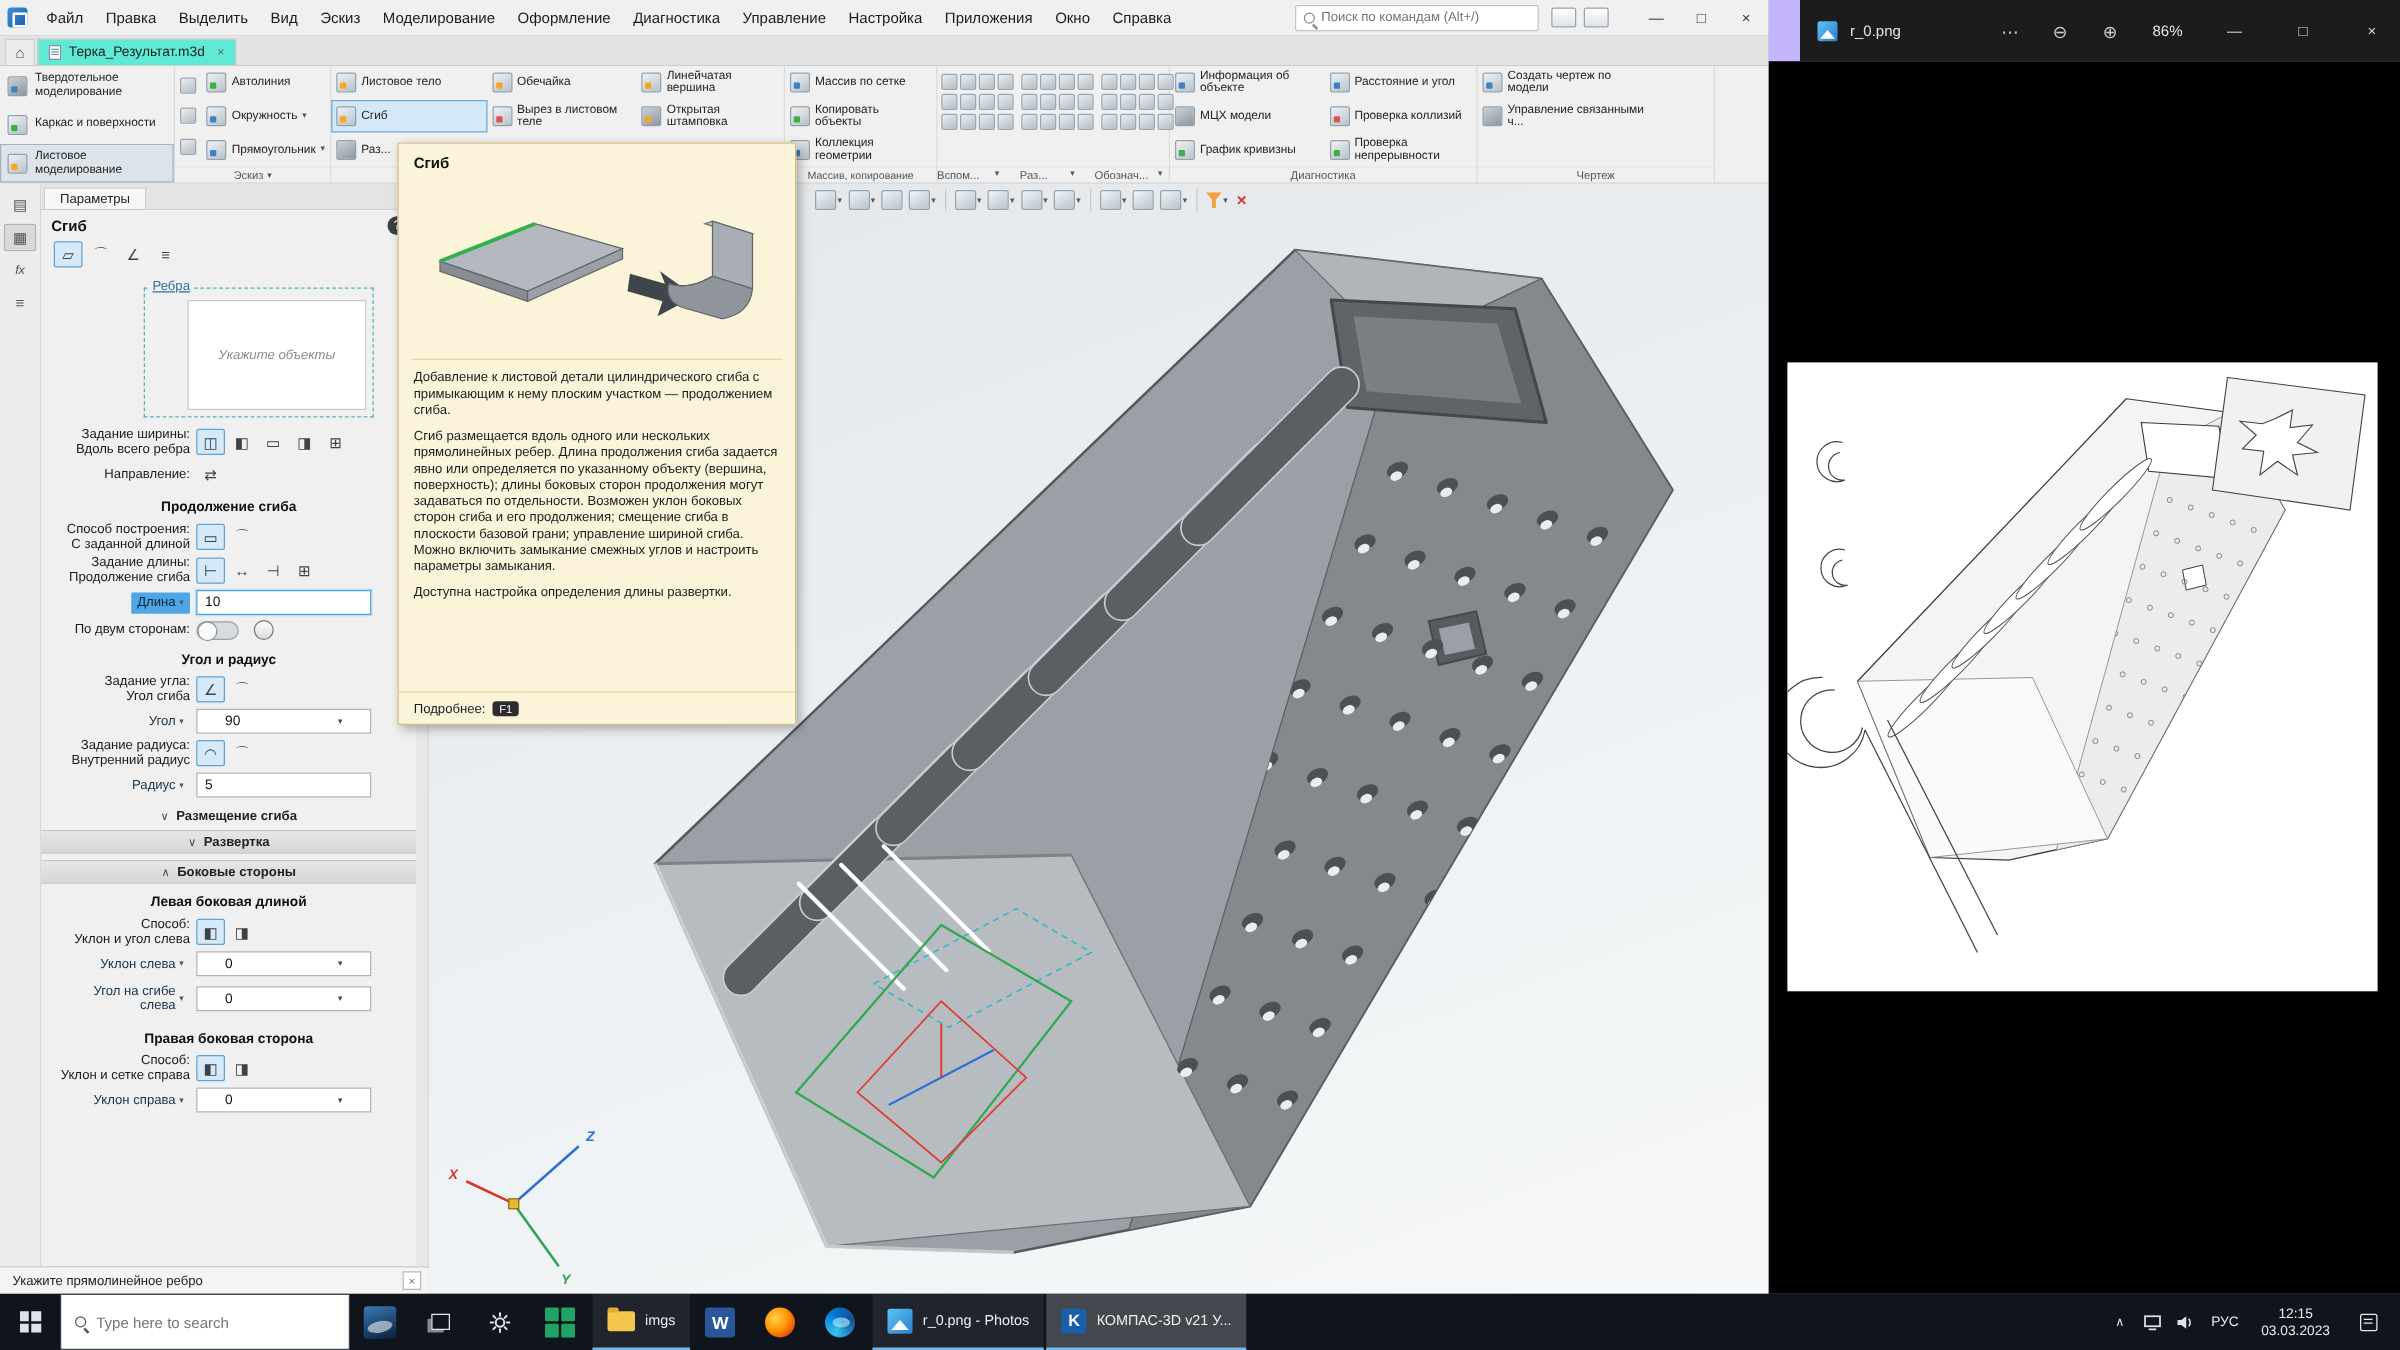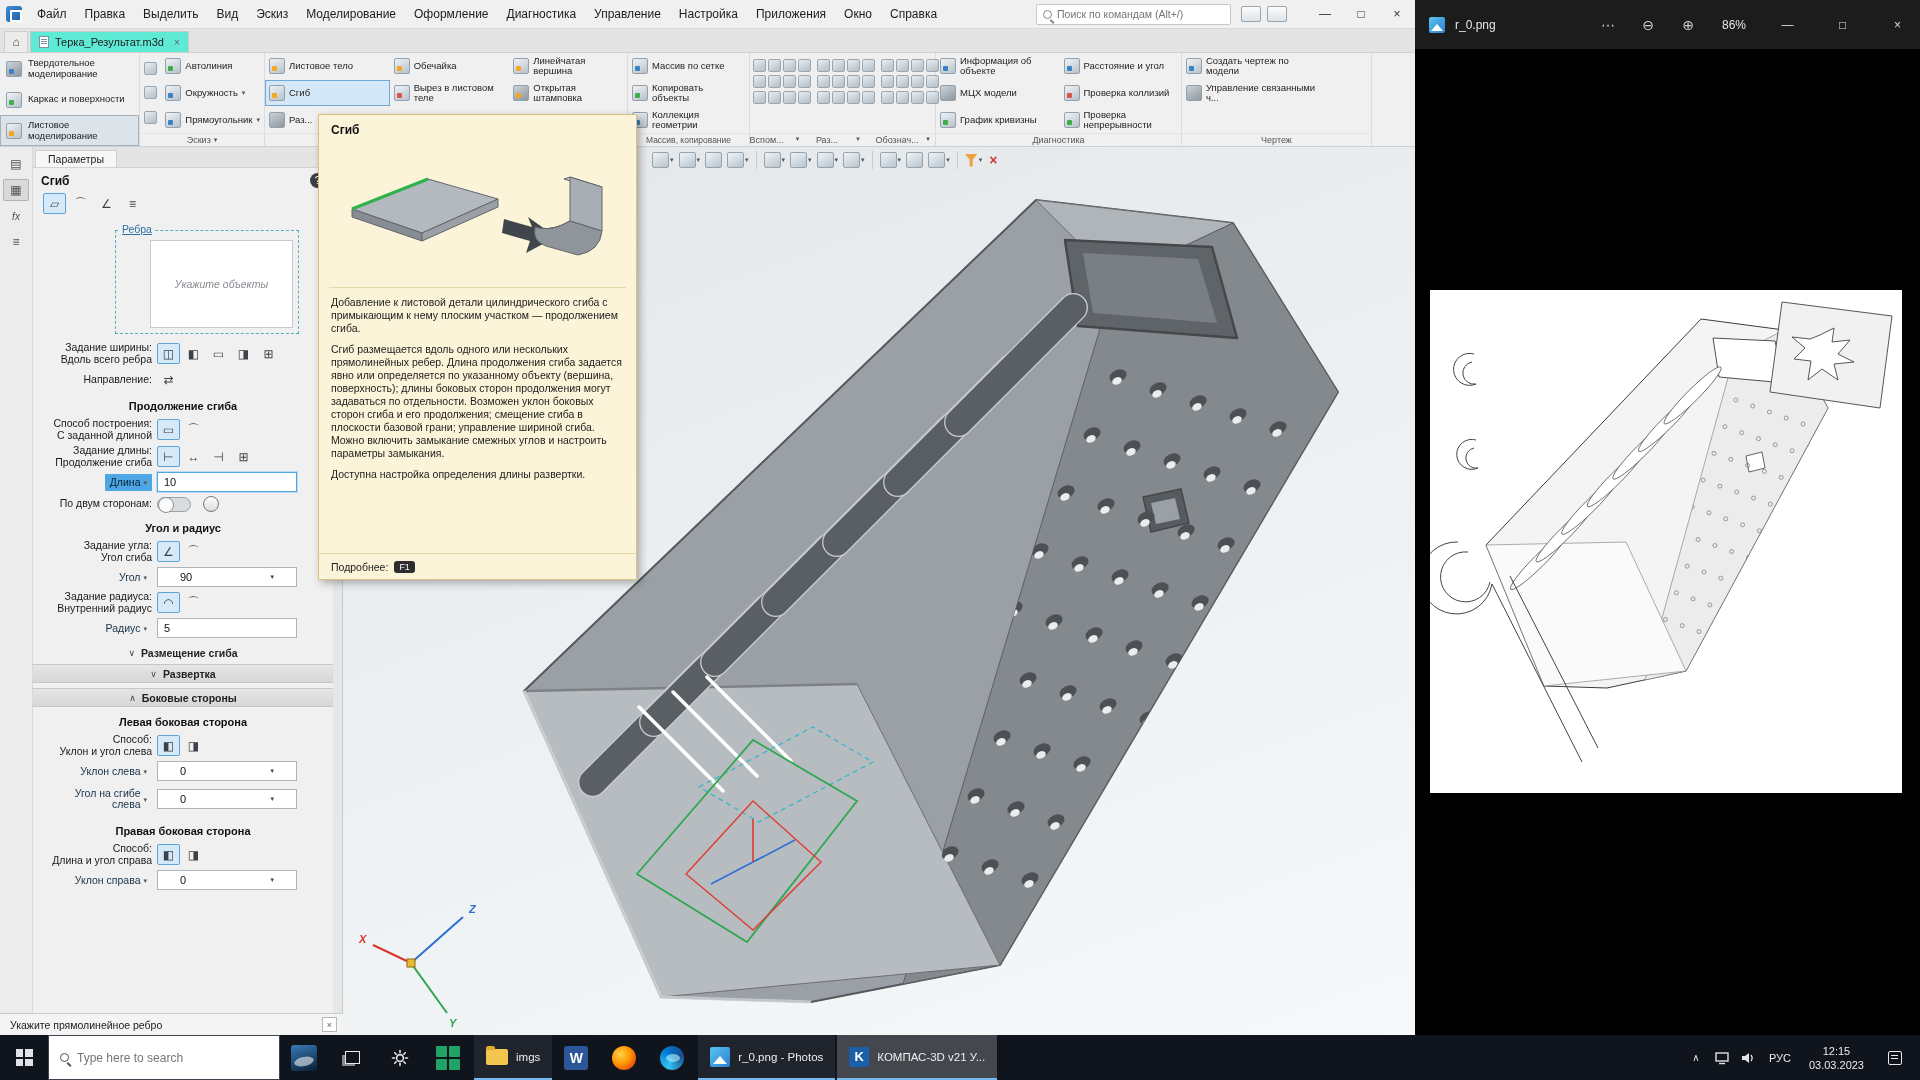--- a/index.html
+++ b/index.html
@@ -104,21 +104,21 @@
   
   #tooltip { position:absolute; left:318px; top:114px; width:319px; height:466px; background:#fcf4d9; border:1px solid #d8bf86; box-shadow:3px 3px 8px rgba(0,0,0,.3); z-index:60; }
   #tooltip .tt-title { font-weight:bold; font-size:12px; color:#111; padding:8px 12px 4px; }
   #tooltip .tt-img { display:block; margin:2px auto 4px; }
   #tooltip .tt-div { height:1px; background:#e6d8a8; margin:0 10px; }
   #tooltip p { font-size:10.5px; line-height:13px; color:#1c1c1c; margin:8px 12px; }
   #tooltip .tt-footer { position:absolute; left:0; right:0; bottom:0; height:26px; border-top:1px solid #e6d8a8; display:flex; align-items:center; gap:6px; padding:0 12px; font-size:10.5px; color:#1c1c1c; }
   .f1key { background:#2d2d2d; color:#fff; font-size:9px; padding:1px 5px; border-radius:3px; }
 
   
-  #photos { position:absolute; left:1415px; top:0; width:505px; height:1035px; background:#15803d; }
+  #photos { position:absolute; left:1415px; top:0; width:505px; height:1035px; background:#c4b5fd;padding-left:25px; }
   .ph-bar { height:49px; background:#1c1c1c; display:flex; align-items:center; padding-left:14px; gap:10px; color:#e6e6e6; font-size:12px; }
   .ph-appic { width:16px; height:16px; border-radius:2px; background:linear-gradient(135deg,#58c7f0,#2d7dd2); position:relative; flex:none; }
   .ph-appic::after { content:''; position:absolute; left:2px; bottom:2px; width:0; height:0; border-left:6px solid transparent; border-right:6px solid transparent; border-bottom:7px solid #fff; }
   .ph-sp { flex:1; }
   .ph-ic { width:30px; text-align:center; font-size:14px; color:#cfcfcf; }
   .ph-zoom { width:42px; text-align:center; font-size:12px; color:#e6e6e6; }
   .ph-win { width:45px; height:49px; display:flex; align-items:center; justify-content:center; font-size:12px; color:#dcdcdc; }
   .ph-content { position:absolute; left:0; top:49px; right:0; bottom:0; background:#000; }
   .sheet { position:absolute; left:15px; top:241px; width:472px; height:503px; background:#fff; }
 
@@ -540,21 +540,21 @@
               <span>Размещение сгиба</span>
           </div>
           <div class="pgray">
             <span class="chev">∨</span>
               <span>Развертка</span>
           </div>
           <div class="pgray">
             <span class="chev">∧</span>
               <span>Боковые стороны</span>
           </div>
-          <div class="psec" style="padding-top:4px">Левая боковая сторона</div>
+          <div class="psec" style="padding-top:4px">Левая боковая длиной</div>
           <div class="prow">
             <div class="plabel"><span>Способ:</span><br><span>Уклон и угол слева</span></div>
             <div class="picons">
               <span class="pibtn active">◧</span>
               <span class="pibtn">◨</span>
             </div>
           </div>
           <div class="prow">
             <div class="fieldwrap">
                 <span class="fieldcell">
@@ -574,21 +574,21 @@
                   <span class="caret">▾</span>
                 </span>
               </div>
             <div class="pcombo">
               <span>0</span>
               <span class="cc">▾</span>
             </div>
           </div>
           <div class="psec" style="padding-top:10px">Правая боковая сторона</div>
           <div class="prow">
-            <div class="plabel"><span>Способ:</span><br><span>Длина и угол справа</span></div>
+            <div class="plabel"><span>Способ:</span><br><span>Уклон и сетке справа</span></div>
             <div class="picons">
               <span class="pibtn active">◧</span>
               <span class="pibtn">◨</span>
             </div>
           </div>
           <div class="prow">
             <div class="fieldwrap">
                 <span class="fieldcell">
                   <span>Уклон справа</span>
                   <span class="caret">▾</span>

